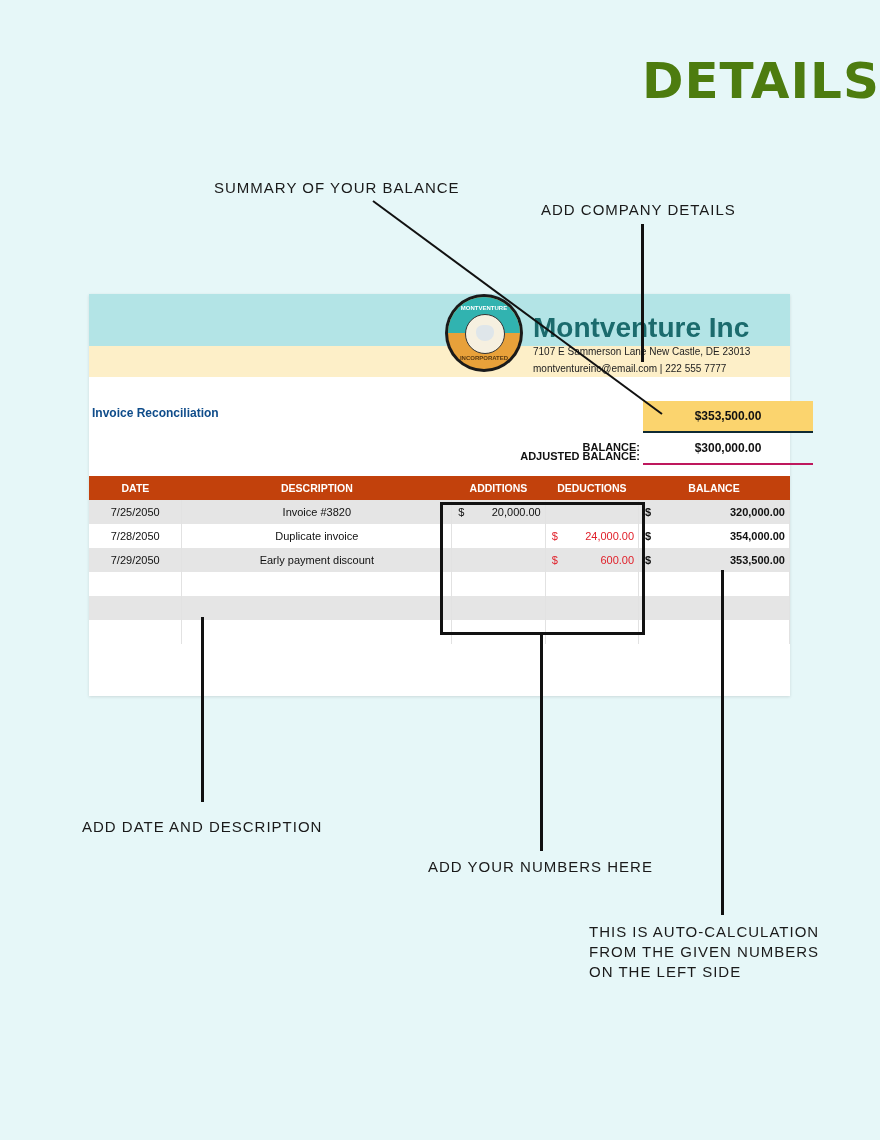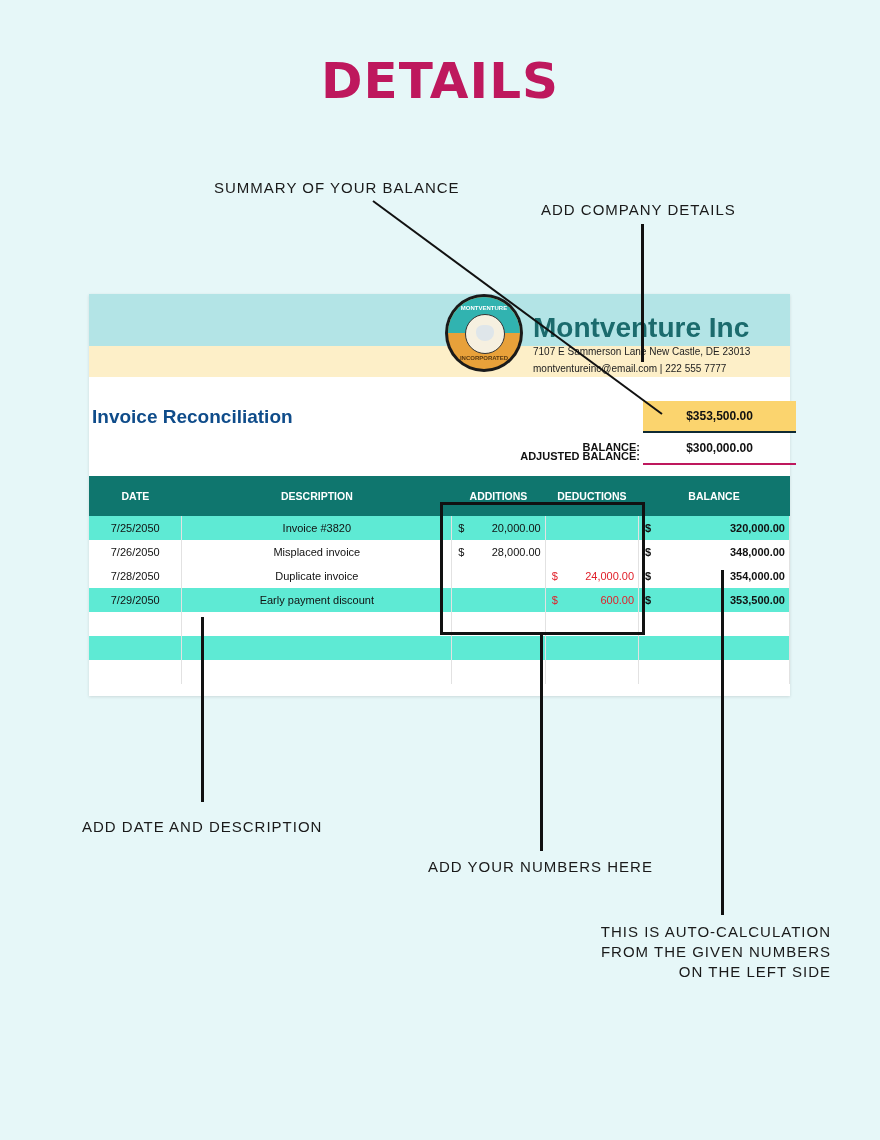--- a/index.html
+++ b/index.html
@@ -1,42 +1,42 @@
 <!DOCTYPE html>
 <html><head>
 <meta charset="utf-8">
 <style>
   html,body{margin:0;padding:0;}
   body{width:880px;height:1140px;background:#e6f7f8;position:relative;overflow:hidden;font-family:"Liberation Sans",sans-serif;}
-  .page-title{position:absolute;left:0;top:52px;width:880px;text-align:center;font-size:50px;font-weight:bold;color:#be185d;letter-spacing:1px;font-family:"DejaVu Sans",sans-serif;}
+  .page-title{position:absolute;left:0;top:52px;width:880px;text-align:right;font-size:50px;font-weight:bold;color:#4d7c0f;letter-spacing:1px;font-family:"DejaVu Sans",sans-serif;}
   .callout{position:absolute;font-size:15px;color:#1a1a1a;letter-spacing:1px;font-family:"Liberation Sans",sans-serif;white-space:nowrap;}
-  .callout.center{text-align:right;line-height:20px;}
+  .callout.center{text-align:left;line-height:20px;}
   .vline{position:absolute;background:#111;width:3px;}
   svg.overlay{position:absolute;left:0;top:0;pointer-events:none;}
   .sheet{position:absolute;left:89px;top:294px;width:701px;height:402px;background:#fff;box-shadow:0 1px 3px rgba(0,0,0,0.12);}
   .band-blue{position:absolute;left:0;top:0;width:701px;height:52px;background:#b3e4e6;}
   .band-cream{position:absolute;left:0;top:52px;width:701px;height:31px;background:#fdefc8;}
   .logo{position:absolute;left:356px;top:0px;width:78px;height:78px;border-radius:50%;background:#1a1a1a;}
   .logo .inner{position:absolute;left:3px;top:3px;width:72px;height:72px;border-radius:50%;overflow:hidden;background:#e8a13a;}
   .logo .top{position:absolute;left:0;top:0;width:72px;height:36px;background:#31b3b0;}
   .logo .face{position:absolute;left:17px;top:17px;width:38px;height:38px;border-radius:50%;background:#f6f0e0;border:1px solid #333;}
   .logo .face:after{content:"";position:absolute;left:10px;top:10px;width:18px;height:16px;background:#dfe6ea;border-radius:40% 40% 50% 50%;}
   .logo .lbl{position:absolute;width:72px;text-align:center;font-size:6px;font-weight:bold;color:#fff;}
   .company-name{position:absolute;left:444px;top:18px;font-size:28px;font-weight:bold;color:#1b6b6d;}
   .company-addr{position:absolute;left:444px;top:52px;font-size:10px;color:#222;}
   .company-contact{position:absolute;left:444px;top:69px;font-size:10px;color:#222;}
-  .doc-title{position:absolute;left:3px;top:112px;font-size:19px;font-weight:bold;color:#0f4c8a;}
+  .doc-title{position:absolute;left:3px;top:112px;font-size:12px;font-weight:bold;color:#0f4c8a;}
   .sum-label{position:absolute;right:150px;font-size:11px;font-weight:bold;color:#111;text-align:right;}
-  .sum-value{position:absolute;left:554px;width:153px;height:30px;font-size:12px;font-weight:bold;color:#111;text-align:center;line-height:30px;}
+  .sum-value{position:absolute;left:554px;width:170px;height:30px;font-size:12px;font-weight:bold;color:#111;text-align:center;line-height:30px;}
   .sum-value.adj{top:107px;background:#fbd46e;border-bottom:2px solid #0e2a33;}
   .sum-value.bal{top:139px;border-bottom:2px solid #be185d;}
   table.grid{position:absolute;left:0;top:182px;width:701px;border-collapse:collapse;font-size:11px;color:#111;}
-  table.grid th{background:#0f766e;color:#fff;font-size:10.5px;font-weight:bold;height:40px;padding:0;text-align:center;}
+  table.grid th{background:#c2410c;color:#fff;font-size:10.5px;font-weight:bold;height:24px;padding:0;text-align:center;}
   table.grid td{height:24px;padding:0 4px;border-right:1px solid #e2e2e2;white-space:nowrap;}
-  table.grid tr.even td{background:#5eead4;}
+  table.grid tr.even td{background:#e5e5e5;}
   table.grid tr.odd td{background:#fff;}
   td.date{text-align:center;width:82px;}
   td.desc{width:254px;text-align:center;}
   td.amt{width:82px;}
   td.bal{width:138px;border-right:none;}
   .money{display:flex;justify-content:space-between;}
   .money .cur{padding-left:2px;}
   .money.red{color:#e0202a;}
   .money.bold{font-weight:bold;}
   .box{position:absolute;border:3px solid #111;}
@@ -91,37 +91,20 @@
             <div class="money">
               <span class="cur">$</span>
               <span>20,000.00</span>
             </div>
           </td>
         <td class="amt"></td>
         <td class="bal">
             <div class="money bold">
               <span class="cur">$</span>
               <span>320,000.00</span>
-            </div>
-          </td>
-      </tr>
-      <tr class="odd">
-        <td class="date">7/26/2050</td>
-        <td class="desc">Misplaced invoice</td>
-        <td class="amt">
-            <div class="money">
-              <span class="cur">$</span>
-              <span>28,000.00</span>
-            </div>
-          </td>
-        <td class="amt"></td>
-        <td class="bal">
-            <div class="money bold">
-              <span class="cur">$</span>
-              <span>348,000.00</span>
             </div>
           </td>
       </tr>
       <tr class="odd">
         <td class="date">7/28/2050</td>
         <td class="desc">Duplicate invoice</td>
         <td class="amt"></td>
         <td class="amt">
             <div class="money red">
               <span class="cur">$</span>

